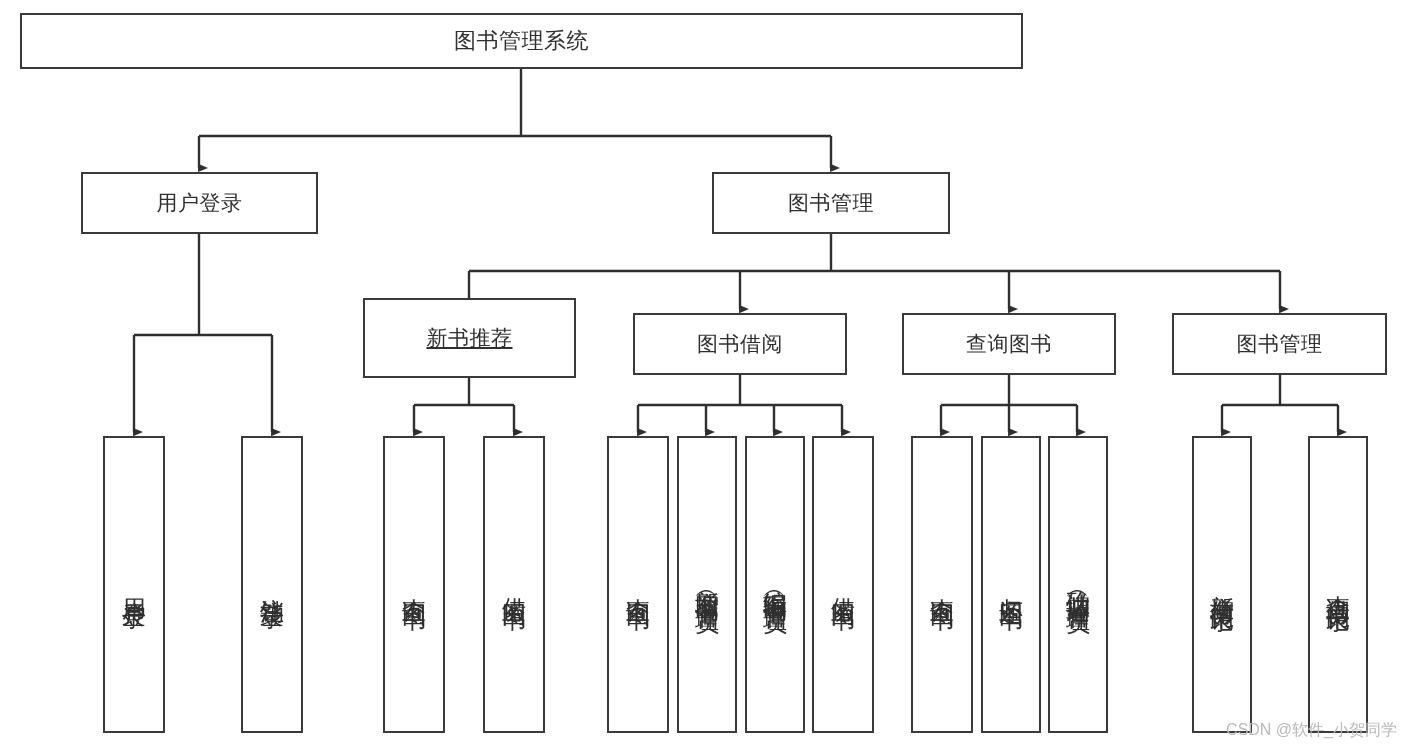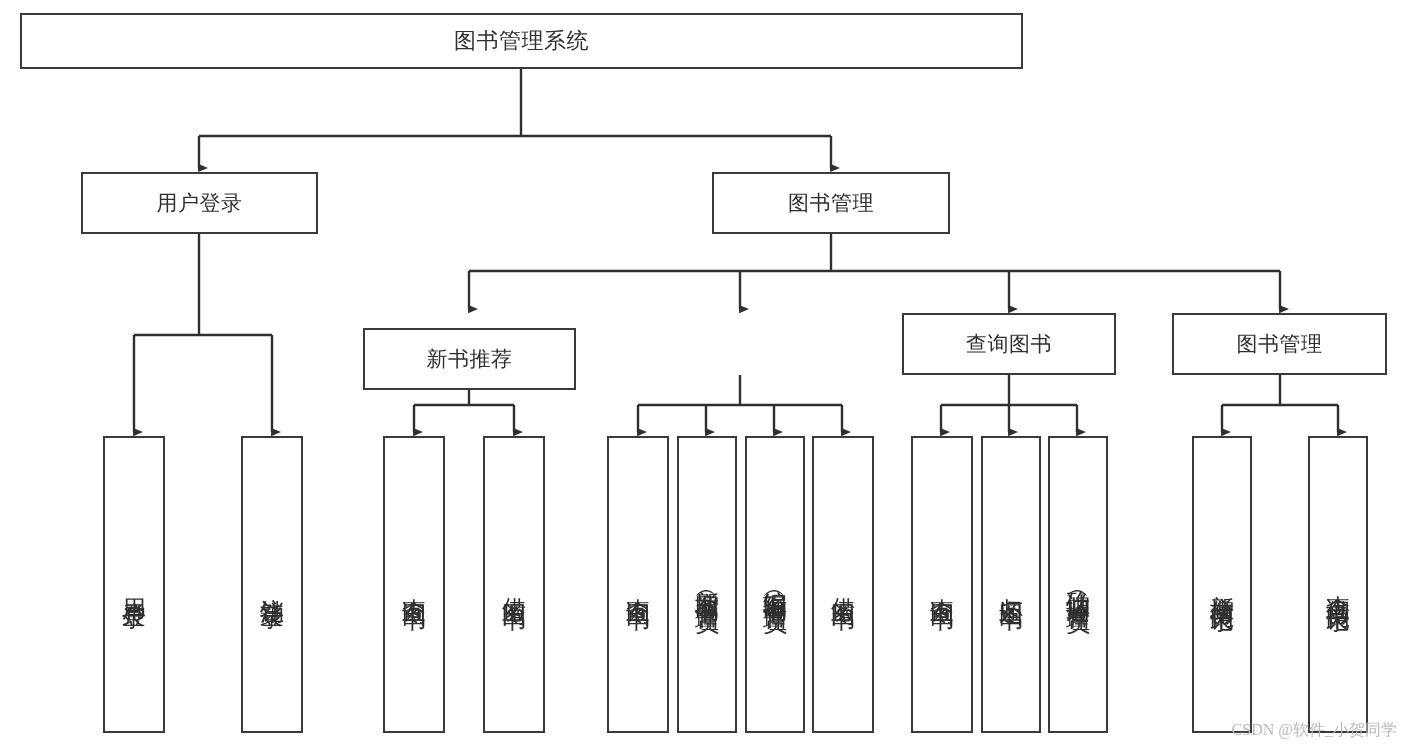--- a/index.html
+++ b/index.html
@@ -64,21 +64,21 @@
     max-height: 100%;
   }
   #watermark {
     position: absolute;
     right: 8px;
     bottom: 6px;
     font-size: 16px;
     color: #b9b9b9;
     z-index: 5;
     white-space: nowrap;
-    font-family: Liberation Serif, serif;
+    font-family: Liberation Sans, sans-serif;
   }
 </style>
 </head>
 <body>
 
 <div id="canvas">
 
   <svg id="svg-layer" viewBox="0 0 1405 747" xmlns="http://www.w3.org/2000/svg">
     <defs>
       <marker id="arrow" viewBox="0 0 12 12" refX="5.5" refY="10" markerWidth="11" markerHeight="11" orient="auto-start-reverse" markerUnits="userSpaceOnUse">
@@ -136,24 +136,27 @@
   </div>
 
   <div class="node horiz" style="left:81px; top:172px; width:237px; height:62px;">
     <span class="label">用户登录</span>
   </div>
 
   <div class="node horiz" style="left:712px; top:172px; width:238px; height:62px;justify-content:center;">
     <span class="label">图书管理</span>
   </div>
 
-  <div class="node horiz" style="left:363px; top:328px; width:213px; height:62px;">
+  <div class="node horiz" style="left:363px; top:298px; width:213px; height:80px;text-decoration:underline;">
     <span class="label">新书推荐</span>
   </div>
 
+  <div class="node horiz" style="left:633px; top:313px; width:214px; height:62px;">
+    <span class="label">图书借阅</span>
+  </div>
 
   <div class="node horiz" style="left:902px; top:313px; width:214px; height:62px;">
     <span class="label">查询图书</span>
   </div>
 
   <div class="node horiz" style="left:1172px; top:313px; width:215px; height:62px;">
     <span class="label">图书管理</span>
   </div>
 
   <div class="node vert" style="left:103px; top:436px; width:62px; height:297px;">

